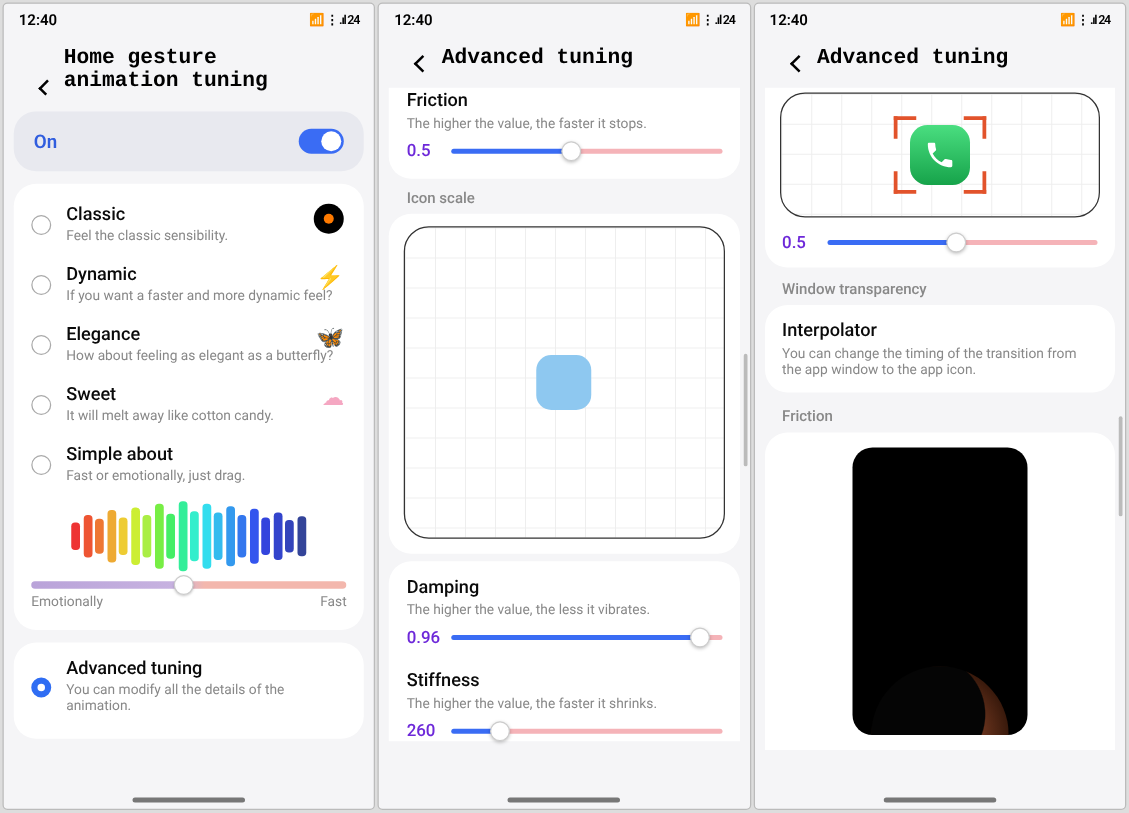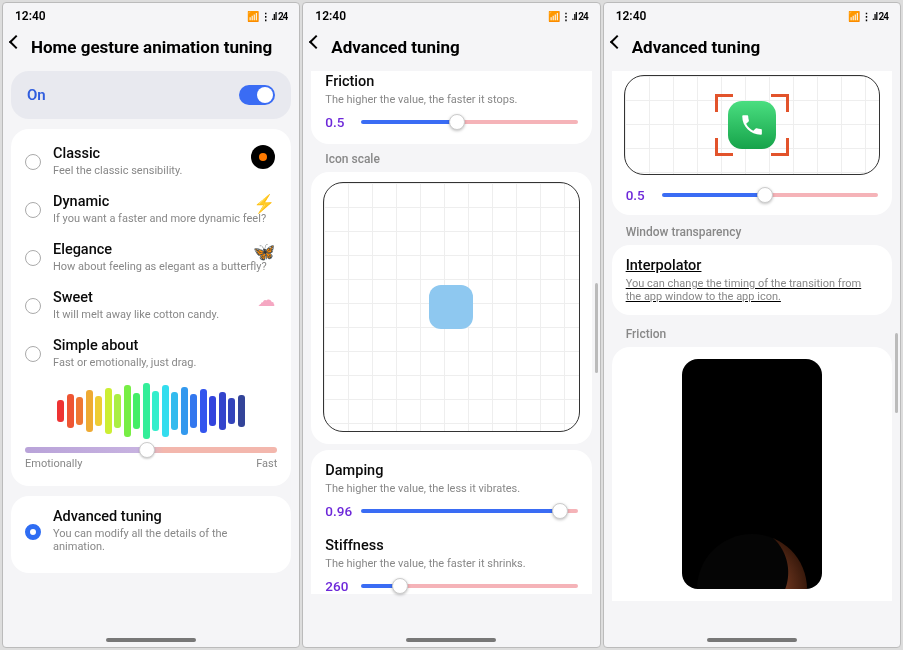--- a/index.html
+++ b/index.html
@@ -27,23 +27,24 @@
     justify-content: space-between;
     align-items: center;
     padding: 6px 12px 4px;
     font-size: 12px;
     font-weight: 600;
     color: #000;
   }
   .statusbar .sb-right { font-size: 10px; letter-spacing: -1px; }
   .titlebar {
     display: flex;
-    align-items: flex-start;
+    align-items: flex-end;
     gap: 10px;
-    padding: 10px 8px 14px;
+    padding: 10px 30px 14px;
+    font-family: Liberation Mono, monospace;
   }
   .back-chevron {
     width: 10px; height: 10px;
     border-left: 2px solid #000;
     border-bottom: 2px solid #000;
     transform: rotate(45deg);
   }
   .title { font-size: 17px; font-weight: 700; color: #000; }
   .content { flex: 1; overflow: hidden; padding: 0 8px; }
   
@@ -119,21 +120,21 @@
   .blue-square { width:44px;height:44px;border-radius:12px;background:#8ec8f0;}
   .phone-icon { width:48px;height:48px;border-radius:14px;
     background:linear-gradient(180deg,#4ade80,#16a34a);
     display:flex;align-items:center;justify-content:center;color:#fff;font-size:26px;}
   .corner { position:absolute; width:18px;height:18px; }
   .corner.tl{top:18px;left:90px;border-left:3px solid #e2532b;border-top:3px solid #e2532b;}
   .corner.tr{top:18px;right:90px;border-right:3px solid #e2532b;border-top:3px solid #e2532b;}
   .corner.bl{bottom:18px;left:90px;border-left:3px solid #e2532b;border-bottom:3px solid #e2532b;}
   .corner.br{bottom:18px;right:90px;border-right:3px solid #e2532b;border-bottom:3px solid #e2532b;}
   
-  .plain-white { background:#fff; border-radius:18px; padding:12px 14px; margin-bottom:4px;text-decoration:underline;}
+  .plain-white { background:#fff; border-radius:18px; padding:12px 14px; margin-bottom:4px;}
   .section-title-in { font-size:14.5px; font-weight:500; color:#0a0a0a; margin-bottom:3px;}
   .mt { margin-top:6px; }
   .white-bg { background:#fff; border-radius:18px 18px 0 0; padding:2px 0 0; }
   .white-bg2 { background:#fff; border-radius:18px 18px 0 0; padding:12px 0 0; }
   
   .wallpaper-card { background:#fff; border-radius:18px 18px 0 0; padding:12px; display:flex; justify-content:center;}
   .wall-phone { width:140px; height:230px; border-radius:16px; background:#000;
     display:flex; align-items:flex-end; justify-content:center; overflow:hidden; position:relative;}
   .moon { width:110px; height:110px; border-radius:50%;
     background: radial-gradient(circle at 40% 35%, #050505 48%, transparent 49%),

